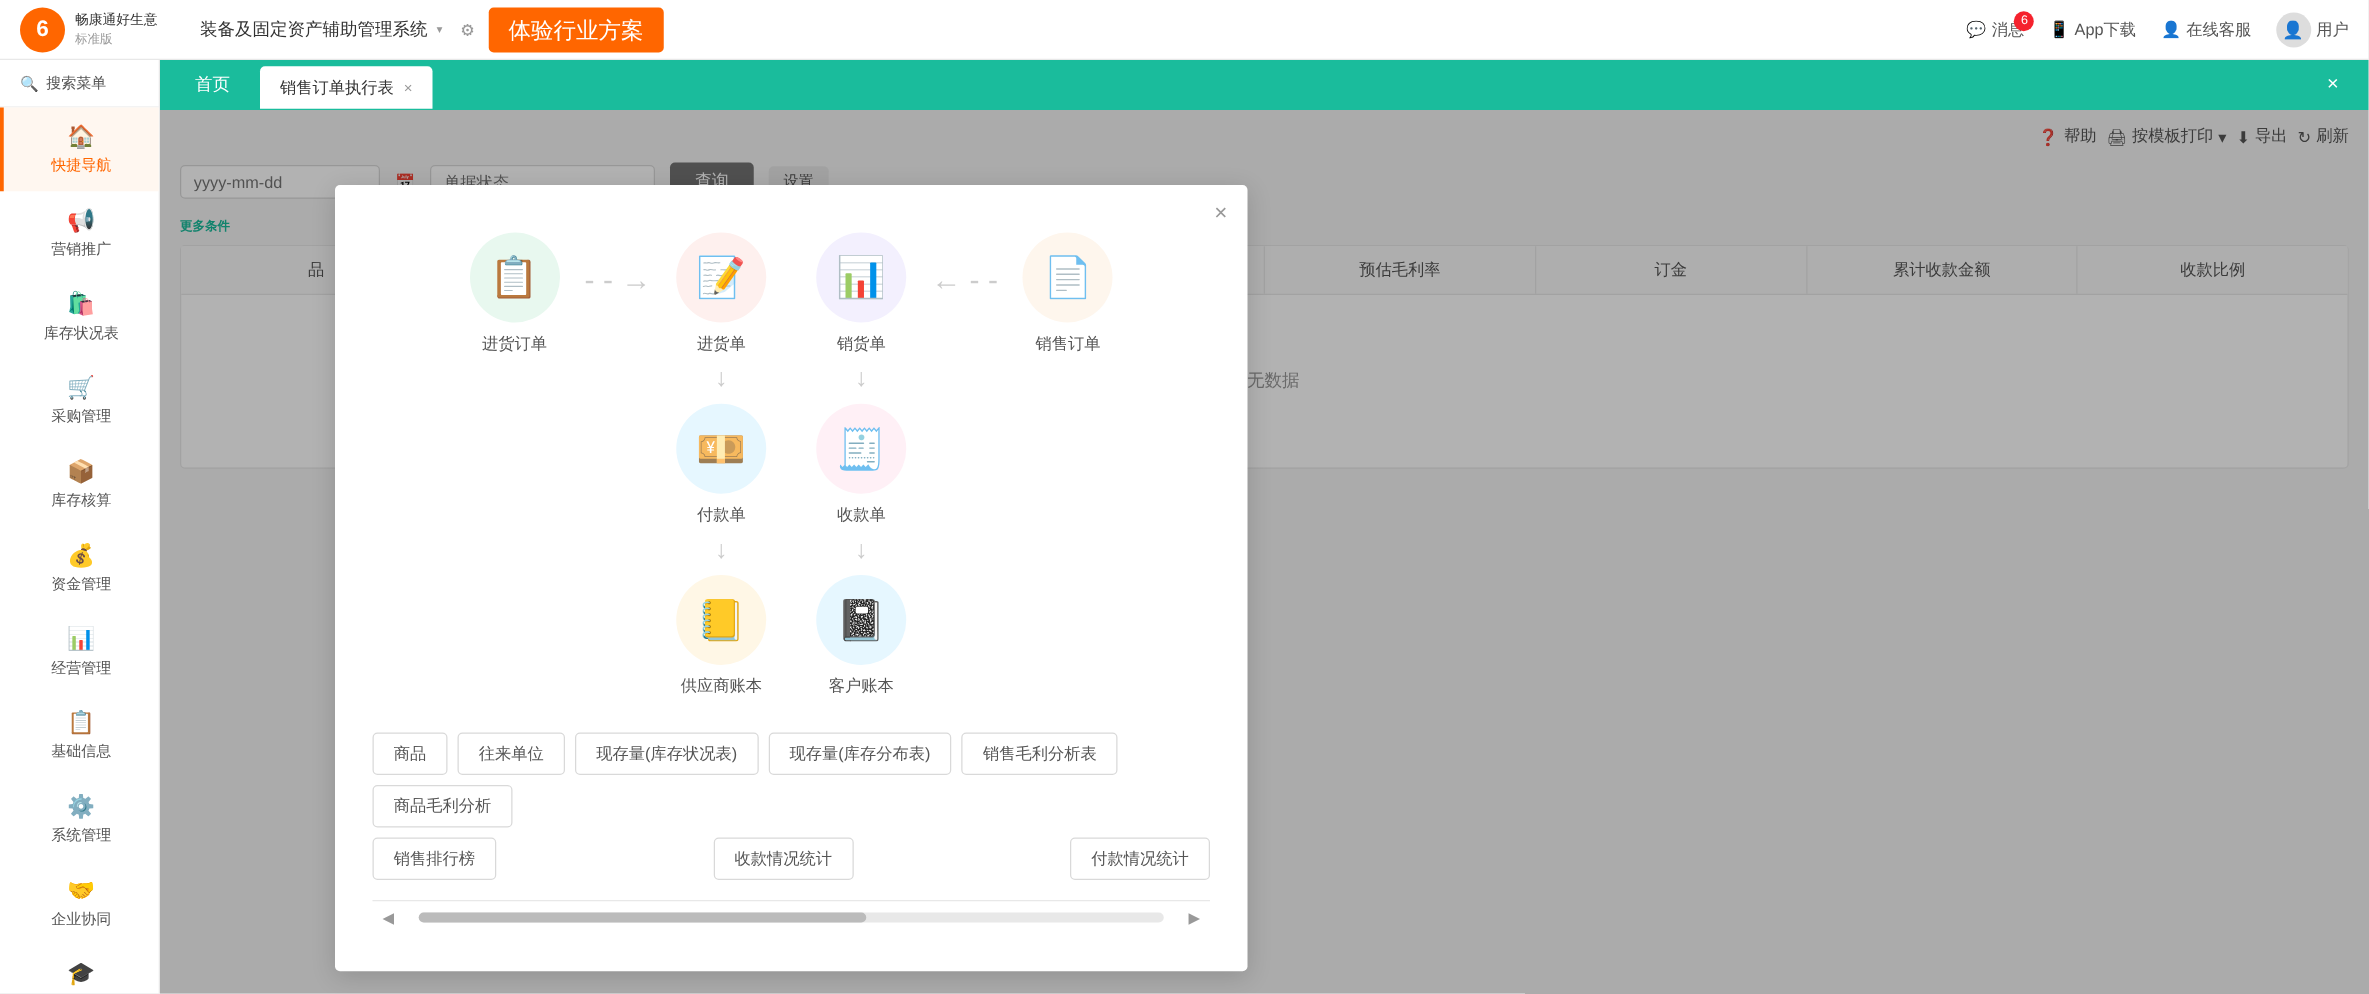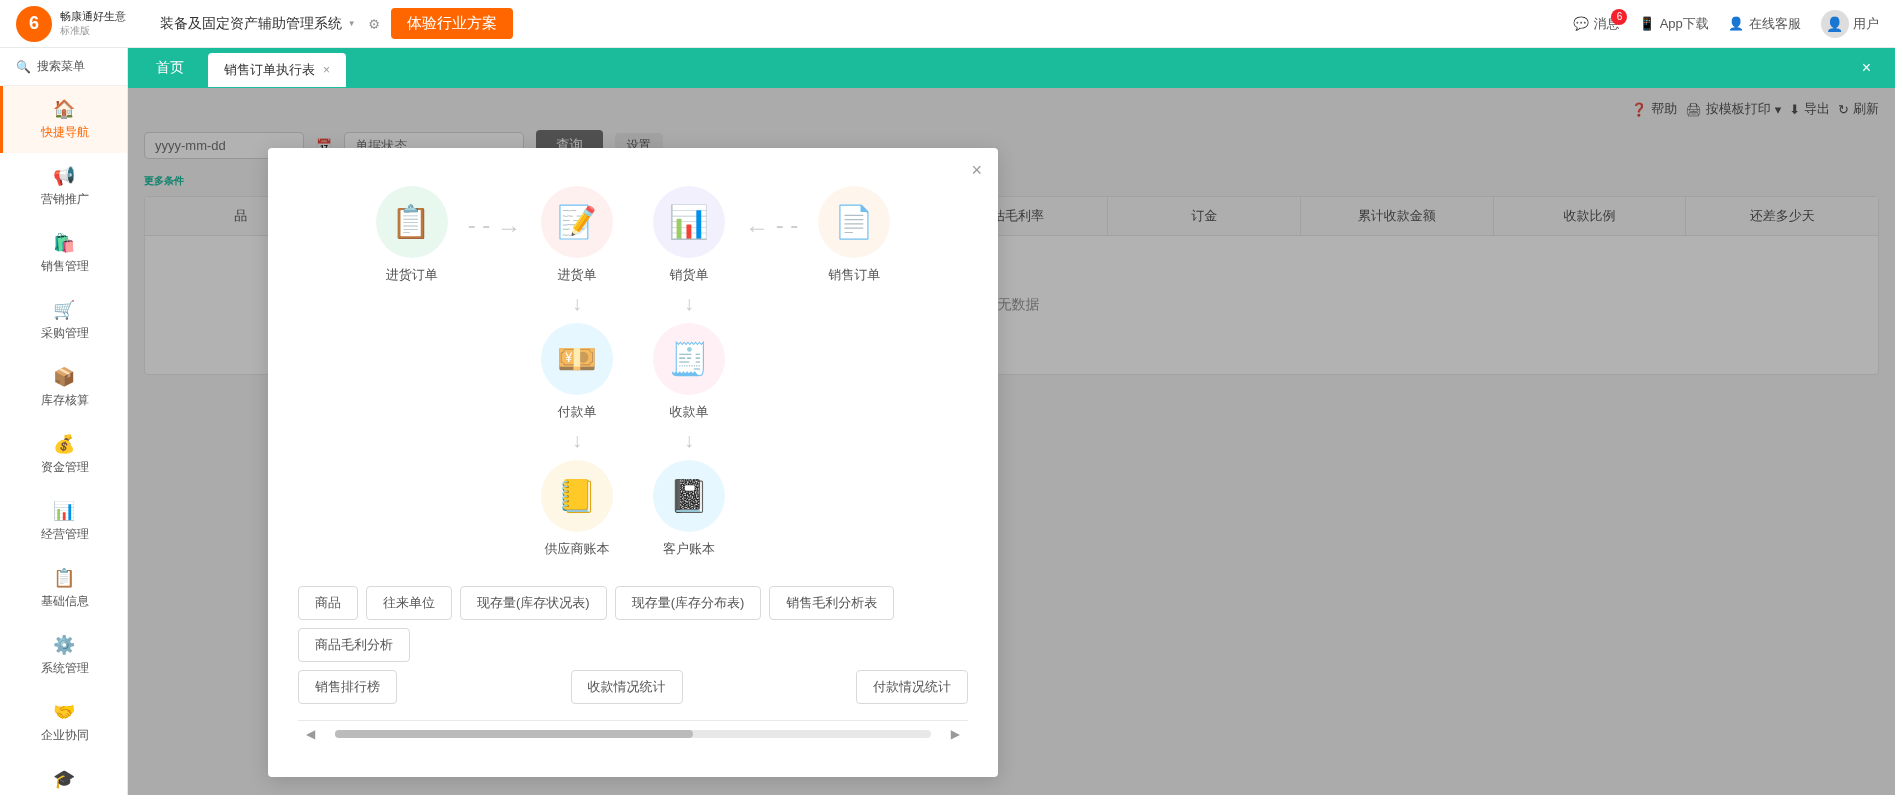--- a/index.html
+++ b/index.html
@@ -16,21 +16,21 @@
 
     
     .logo-area { display: flex; align-items: center; gap: 8px; width: 128px; }
     .logo-icon { width: 36px; height: 36px; background: #ff6600; border-radius: 50%; display: flex; align-items: center; justify-content: center; color: white; font-size: 18px; font-weight: bold; flex-shrink: 0; }
     .logo-text { font-size: 11px; color: #333; line-height: 1.3; }
     .logo-sub { font-size: 10px; color: #999; }
     .system-title { display: flex; align-items: center; gap: 6px; margin-left: 16px; font-family: Liberation Mono, monospace; }
     .system-name { font-size: 14px; color: #333; font-weight: 500; }
     .dropdown-arrow { color: #999; font-size: 12px; cursor: pointer; }
     .settings-icon { color: #999; font-size: 16px; cursor: pointer; margin-left: 8px; }
-    .experience-btn { background: #ff6600; color: white; border: none; padding: 6px 16px; border-radius: 4px; cursor: pointer; font-size: 15px; margin-left: 12px; }
+    .experience-btn { background: #ff6600; color: white; border: none; padding: 6px 16px; border-radius: 4px; cursor: pointer; font-size: 18px; margin-left: 12px; }
     .top-right { margin-left: auto; display: flex; align-items: center; gap: 20px; }
     .top-action { display: flex; align-items: center; gap: 4px; color: #555; cursor: pointer; font-size: 13px; position: relative; }
     .badge { background: #f5222d; color: white; border-radius: 50%; width: 16px; height: 16px; font-size: 10px; display: flex; align-items: center; justify-content: center; position: absolute; top: -6px; right: -8px; }
     .user-avatar { width: 28px; height: 28px; background: #ddd; border-radius: 50%; display: flex; align-items: center; justify-content: center; color: #888; font-size: 14px; }
     .sidebar-item { display: flex; flex-direction: column; align-items: center; padding: 12px 0; cursor: pointer; color: #555; font-size: 12px; gap: 4px; border-left: 3px solid transparent; }
     .sidebar-item.active { color: #ff6600; background: #fff7f0; border-left: 3px solid #ff6600; }
     .sidebar-item .icon { font-size: 18px; }
     .search-item { display: flex; align-items: center; gap: 6px; padding: 10px 16px; color: #555; cursor: pointer; font-size: 12px; border-bottom: 1px solid #f0f0f0; }
 
     
@@ -141,21 +141,21 @@
       <div class="sidebar-item active">
         <span class="icon">🏠</span>
         <span>快捷导航</span>
       </div>
       <div class="sidebar-item">
         <span class="icon">📢</span>
         <span>营销推广</span>
       </div>
       <div class="sidebar-item">
         <span class="icon">🛍️</span>
-        <span>销售管理</span>
+        <span>库存状况表</span>
       </div>
       <div class="sidebar-item">
         <span class="icon">🛒</span>
         <span>采购管理</span>
       </div>
       <div class="sidebar-item">
         <span class="icon">📦</span>
         <span>库存核算</span>
       </div>
       <div class="sidebar-item">
@@ -235,21 +235,20 @@
           <div class="table-container">
             <div class="table-header">
               <div class="th">品</div>
               <div class="th">商品</div>
               <div class="th">金额</div>
               <div class="th">预估毛利</div>
               <div class="th">预估毛利率</div>
               <div class="th">订金</div>
               <div class="th">累计收款金额</div>
               <div class="th">收款比例</div>
-              <div class="th">还差多少天</div>
             </div>
             <div class="no-data">暂无数据</div>
           </div>
         </div>
 
         <div class="modal-overlay">
           <div class="modal">
             <span class="modal-close">×</span>
 
             <div style="display: flex; justify-content: center; margin-bottom: 20px;">

